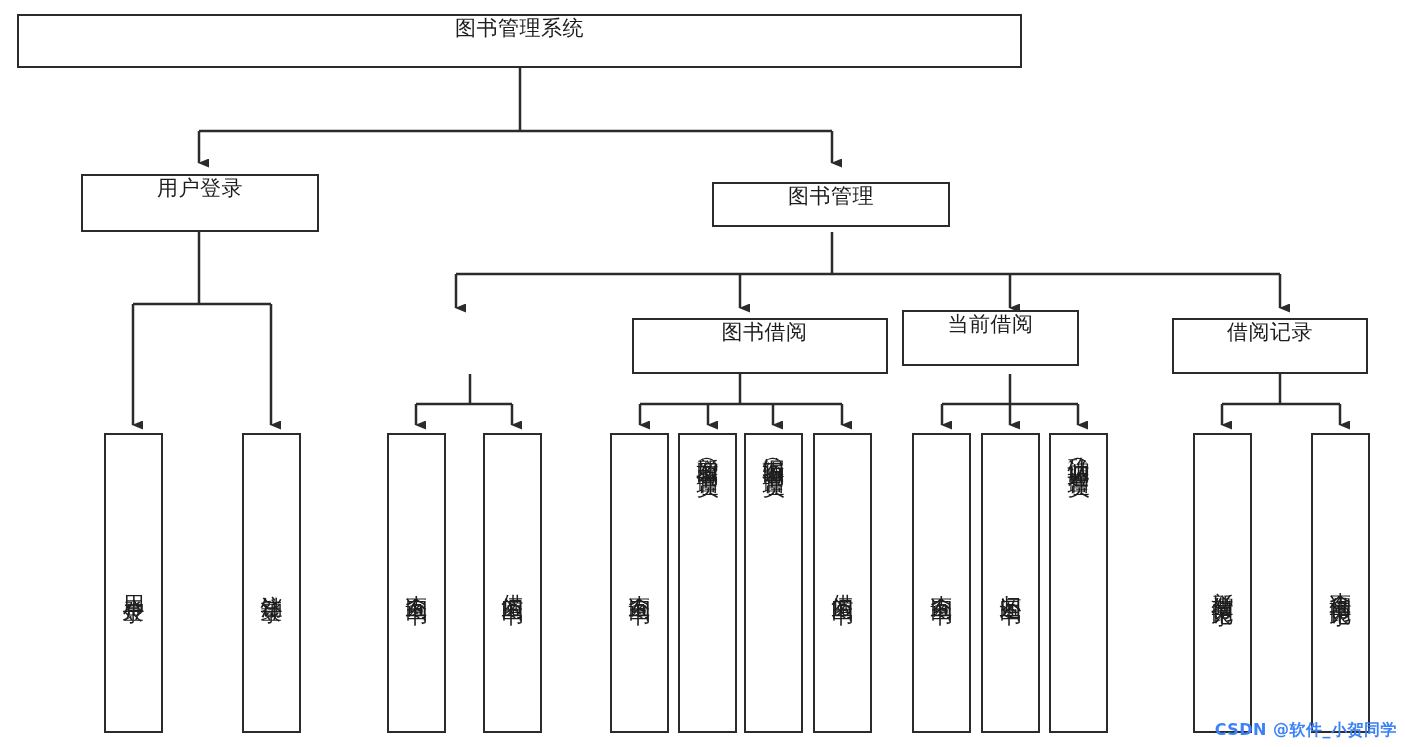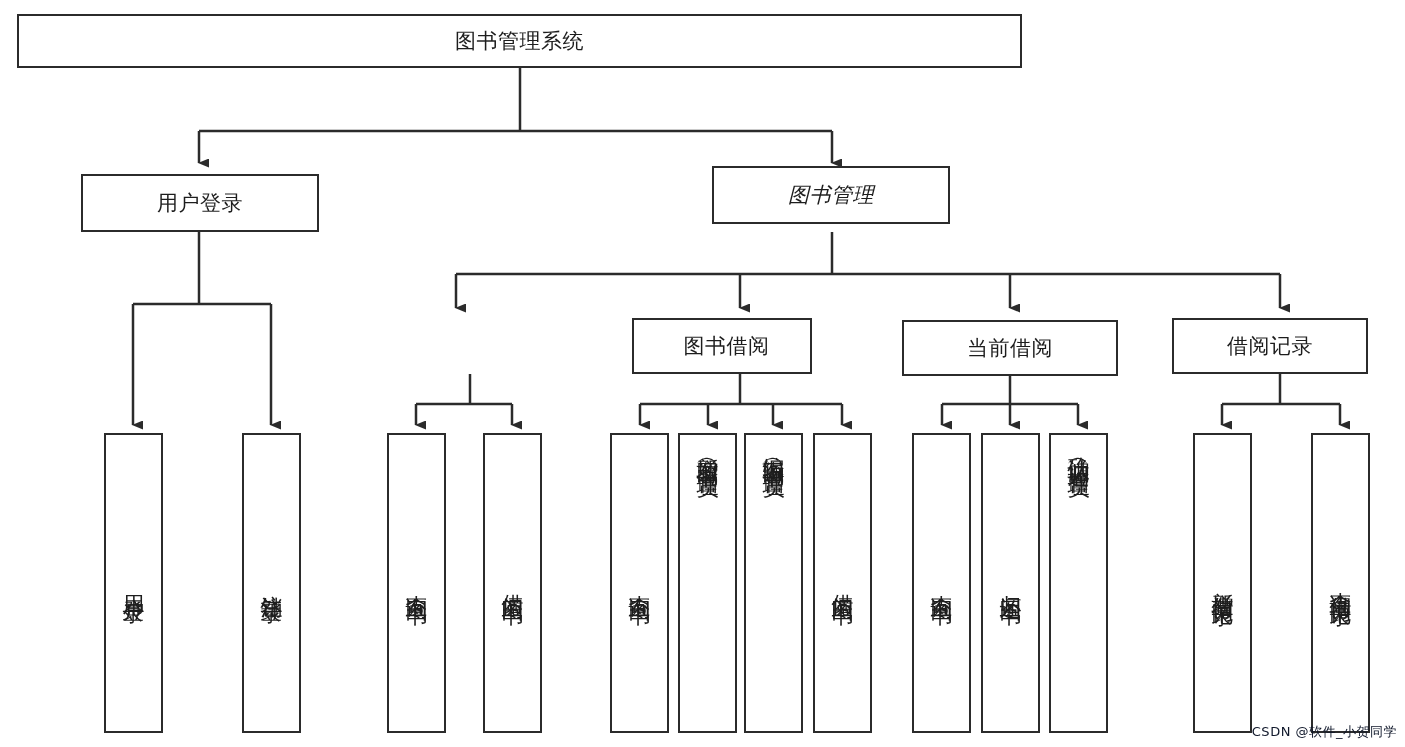--- a/index.html
+++ b/index.html
@@ -23,21 +23,21 @@
     top: 0;
     width: 1405px;
     height: 747px;
   }
   .node-box {
     position: absolute;
     box-sizing: border-box;
     border: 2px solid #2b2b2b;
     background: #ffffff;
     display: flex;
-    align-items: center;
+    align-items: flex-start;
     justify-content: center;
     color: #1d1d1d;
   }
   .node-label {
     display: block;
     text-align: center;
     line-height: 1.18;
     white-space: pre;
   }
   .node-h .node-label {
@@ -58,24 +58,25 @@
   .node-v.v-center {
     align-items: center;
   }
   .node-v.v-top .node-label {
     margin-top: 4px;
   }
   #watermark {
     position: absolute;
     right: 8px;
     bottom: 6px;
-    font-size: 13px;
-    color: #0f172a;
+    font-size: 16px;
+    color: #3b82f6;
     letter-spacing: 0.5px;
     white-space: nowrap;
+    font-weight: bold;
   }
 </style>
 </head>
 <body>
 
 <div id="canvas">
 
   <svg id="diagram-svg" viewBox="0 0 1405 747" xmlns="http://www.w3.org/2000/svg">
     <defs>
       <marker id="arrow" markerWidth="9" markerHeight="11" refX="4.5" refY="10" orient="auto" markerUnits="userSpaceOnUse">
@@ -127,30 +128,30 @@
   </svg>
 
   <div class="node-box node-h" style="left:17px; top:14px; width:1005px; height:54px;">
     <span class="node-label">图书管理系统</span>
   </div>
 
   <div class="node-box node-h" style="left:81px; top:174px; width:238px; height:58px;">
     <span class="node-label">用户登录</span>
   </div>
 
-  <div class="node-box node-h" style="left:712px; top:166px; width:238px; height:58px;font-style:italic;">
+  <div class="node-box node-h" style="left:712px; top:182px; width:238px; height:45px;">
     <span class="node-label">图书管理</span>
   </div>
 
 
-  <div class="node-box node-h" style="left:632px; top:318px; width:180px; height:56px;padding-left:9px;">
+  <div class="node-box node-h" style="left:632px; top:318px; width:256px; height:56px;padding-left:9px;">
     <span class="node-label">图书借阅</span>
   </div>
 
-  <div class="node-box node-h" style="left:902px; top:320px; width:216px; height:56px;">
+  <div class="node-box node-h" style="left:902px; top:310px; width:177px; height:56px;">
     <span class="node-label">当前借阅</span>
   </div>
 
   <div class="node-box node-h" style="left:1172px; top:318px; width:196px; height:56px;">
     <span class="node-label">借阅记录</span>
   </div>
 
   <div class="node-box node-v v-center" style="left:104px; top:433px; width:59px; height:300px;">
     <span class="node-label">用户登录</span>
   </div>

